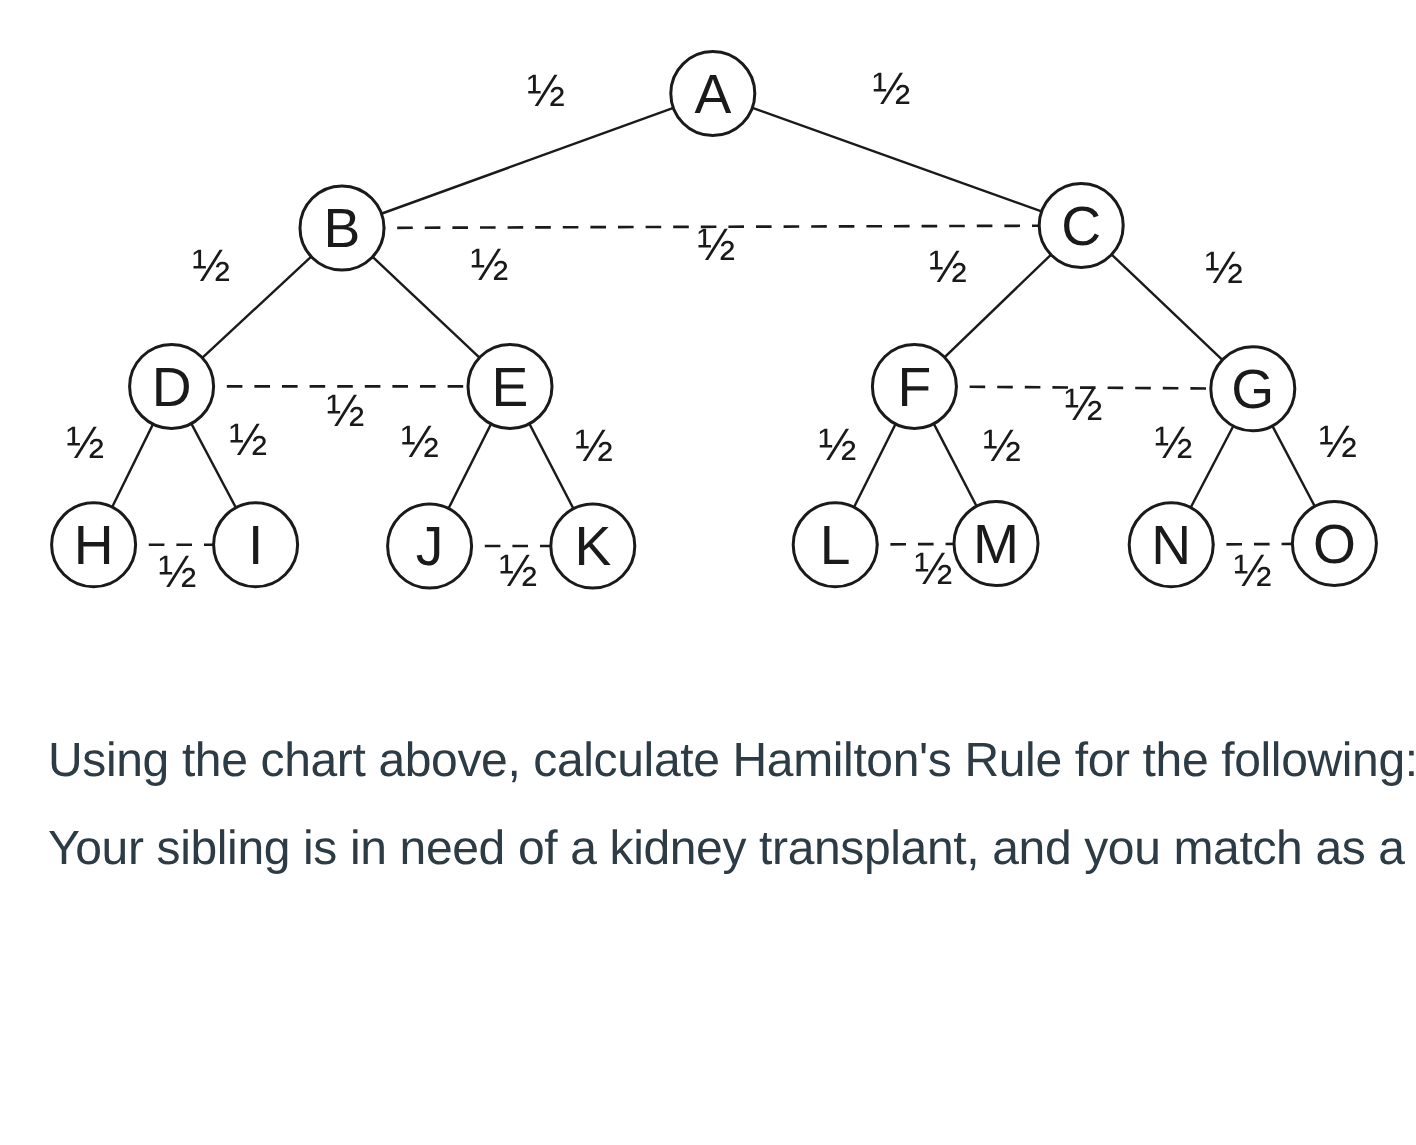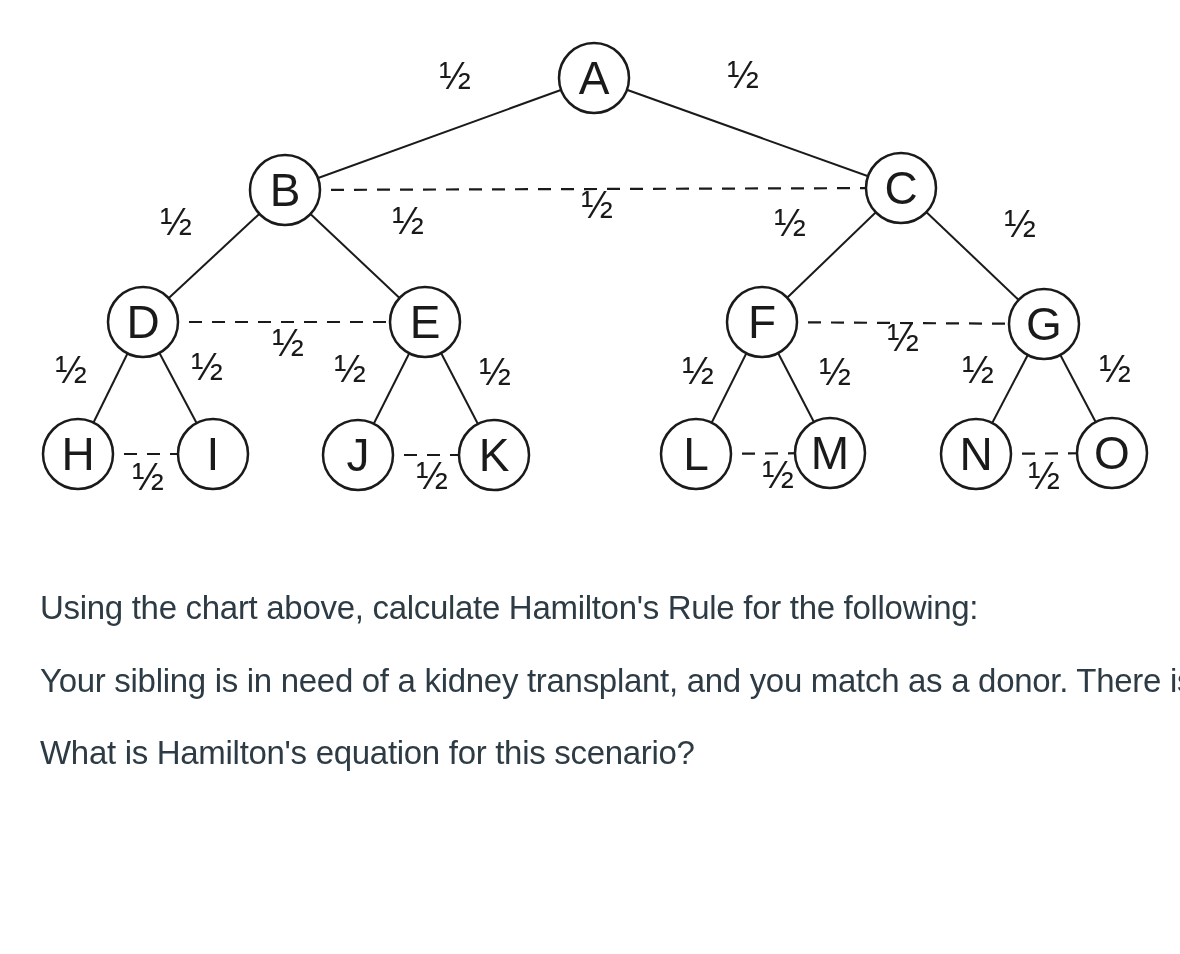--- a/index.html
+++ b/index.html
@@ -50,24 +50,24 @@
     fill: var(--ink, #1a1a1a);
     font-family: "Liberation Sans", sans-serif;
     font-size: 38px;
     text-anchor: middle;
     dominant-baseline: central;
   }
   
   .questions {
     position: absolute;
     left: 40px;
-    top: 584px;
+    top: 611px;
     width: 1140px;
     color: #2d3b45;
-    font-size: 33px;
+    font-size: 40px;
     line-height: 47px;
     letter-spacing: -0.3px;
   }
   .questions p {
     margin: 0 0 26px 0;
     white-space: nowrap;
   }
   .questions p.tight {
     margin-bottom: 25px;
   }
@@ -154,16 +154,15 @@
       <text x="432" y="476" class="edge-label">½</text>
       <text x="778" y="475" class="edge-label">½</text>
       <text x="1044" y="476" class="edge-label">½</text>
     </svg>
 
   <div class="questions" style="color: rgb(45, 59, 69);">
     <p>Using the chart above, calculate Hamilton's Rule for the following:</p>
     <p class="tight">
       <span class="q-line">Your sibling is in need of a kidney transplant, and you match as a donor. There is</span>
     </p>
-    <p>What is Hamilton's equation for this scenario?</p>
   </div>
 
 </div>
 
 </body></html>

